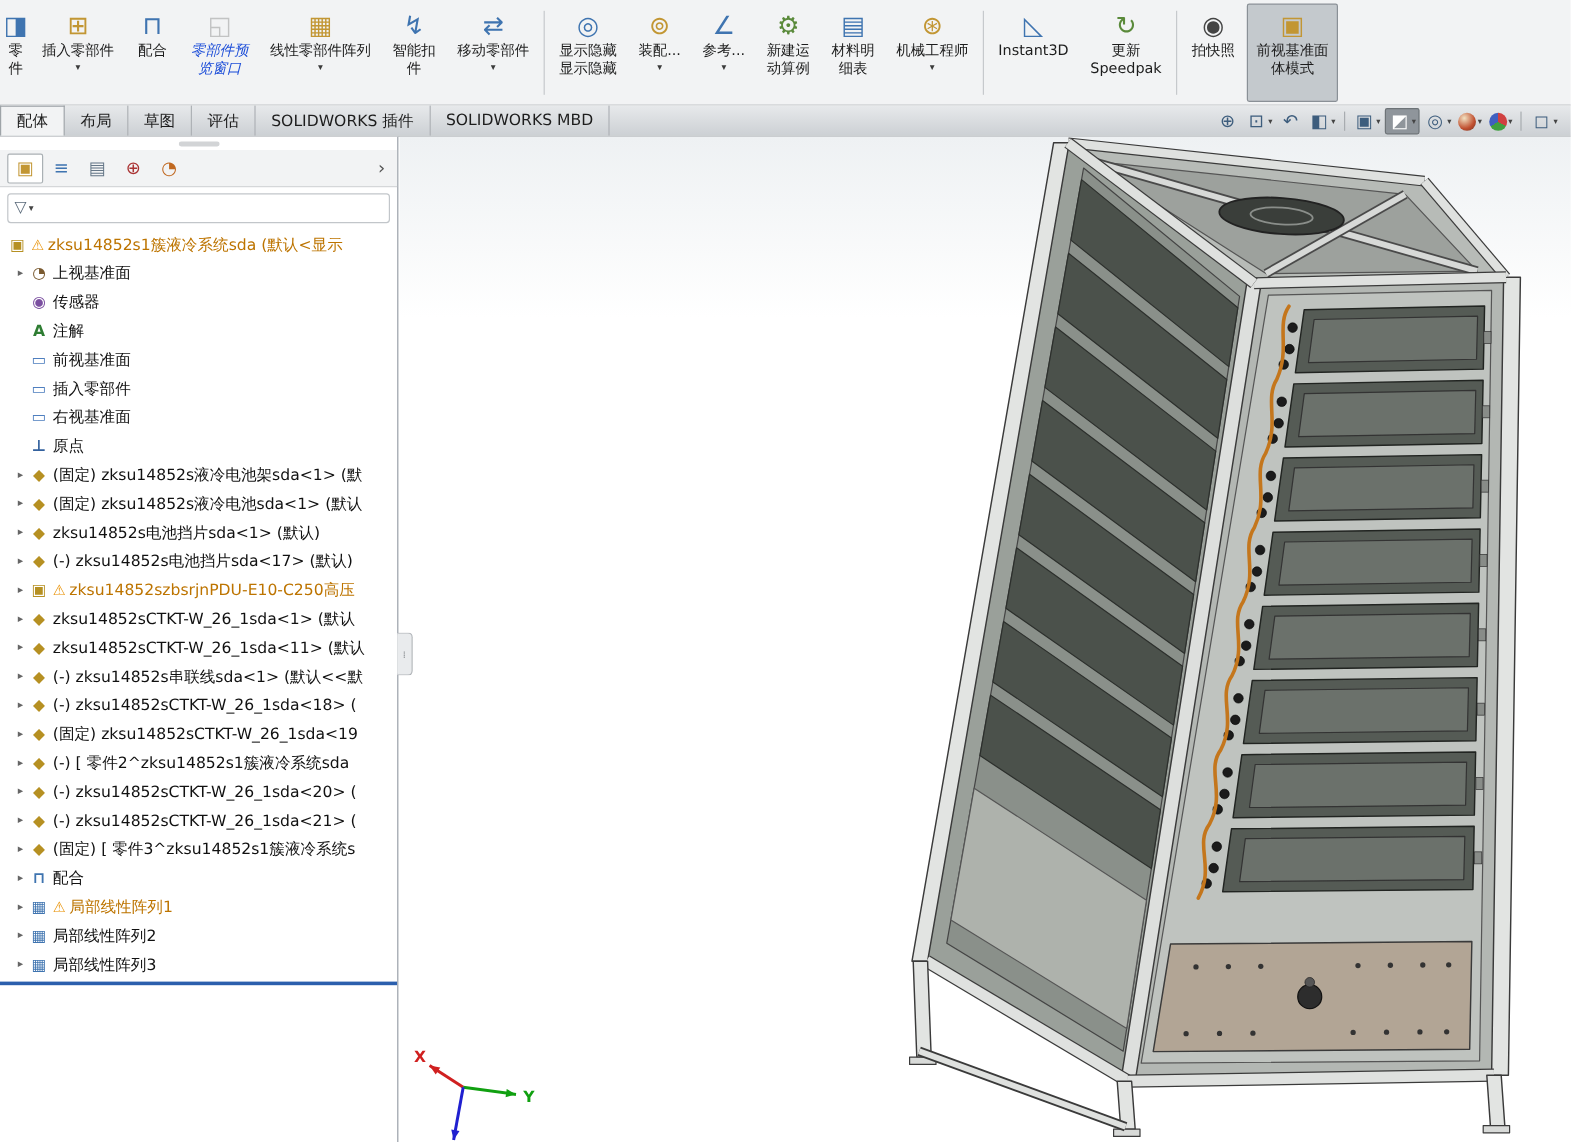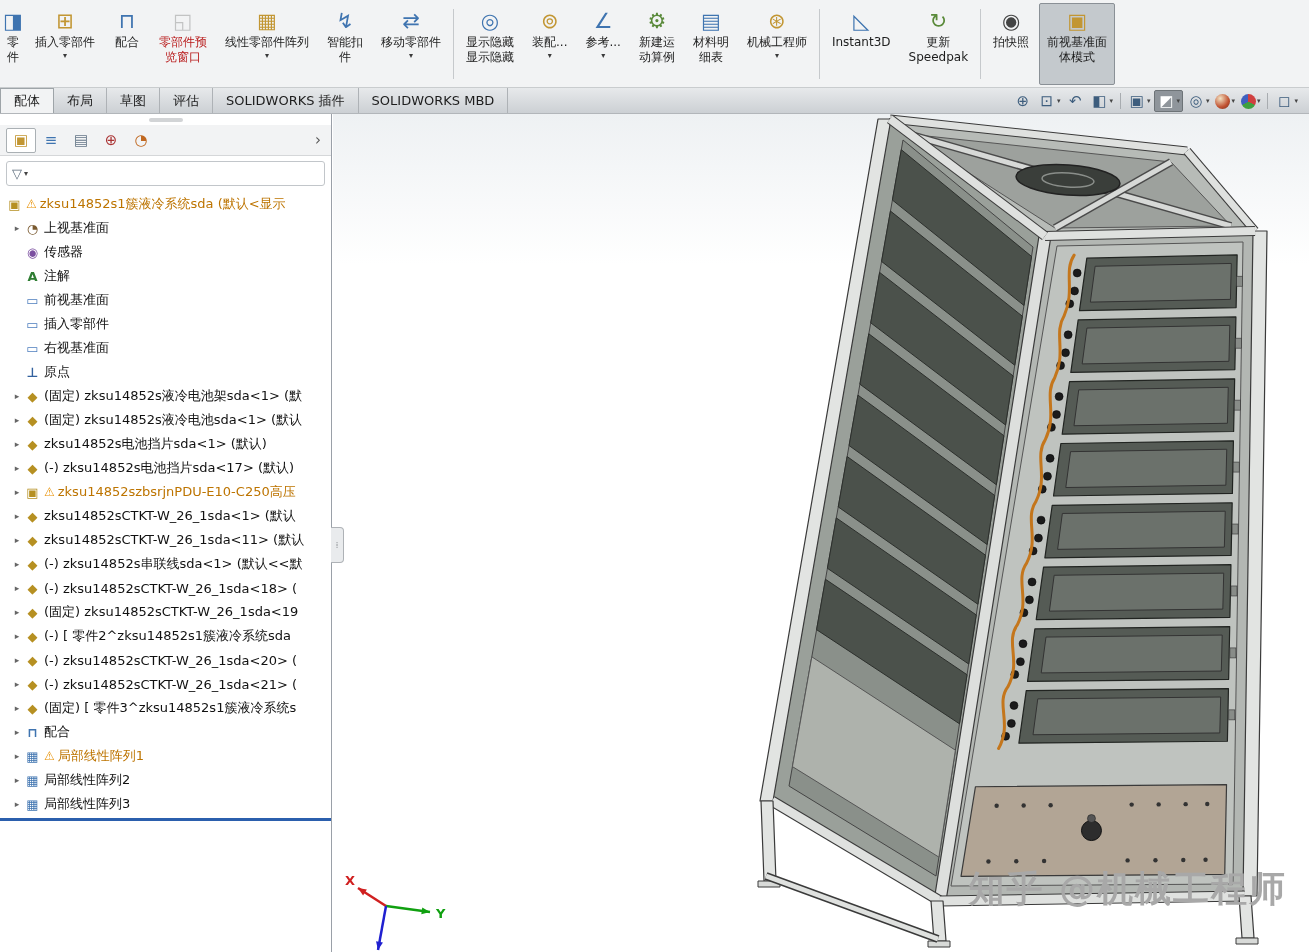--- a/index.html
+++ b/index.html
@@ -17,21 +17,21 @@
     display: flex; align-items: stretch; padding: 2px 2px 1px 0;
   }
   .tb-btn {
     display: flex; flex-direction: column; align-items: center;
     padding: 4px 7px 1px; margin: 1px; border: 1px solid transparent;
     border-radius: 2px; cursor: pointer; min-width: 44px;
   }
   .tb-btn.partial { min-width: 0; width: 24px; overflow: hidden; padding: 4px 1px 1px; }
   .tb-btn.active { background: #c4c9cd; border-color: #8a9096; }
   .tb-btn.disabled { cursor: default; }
-  .tb-btn.disabled .tb-line { color: #b91c1c; }
+  .tb-btn.disabled .tb-line { color: #1d4ed8; font-style: italic; }
   .tb-btn.disabled .tb-icon { opacity: .45; }
   .tb-icon { width: 28px; height: 27px; display: flex; align-items: center; justify-content: center; font-size: 21px; line-height: 1; }
   .tb-line { font-size: 12px; line-height: 15px; color: #1d1d1d; white-space: nowrap; }
   .tb-caret { font-size: 8px; line-height: 9px; color: #3a3a3a; margin-top: 1px; }
   .tb-sep { width: 1px; background: #c6c9cc; margin: 7px 3px; }
 
   
   .tabbar {
     position: absolute; left: 0; top: 88px; width: 100%; height: 26px;
     background: linear-gradient(#e7e9eb, #ccd0d4);
@@ -532,14 +532,13 @@
   <svg class="triad" width="110" height="82" viewBox="0 0 110 82">
       <line x1="46" y1="36" x2="18" y2="18" stroke="#d02020" stroke-width="2.5"></line>
       <polygon points="18,18 26.86821846717853,19.534503573926656 23.077761820776345,25.430769468330052" fill="#d02020"></polygon>
       <line x1="46" y1="36" x2="90" y2="42" stroke="#10a010" stroke-width="2.5"></line>
       <polygon points="90,42 81.31292478289635,44.352599450051684 82.26000486669896,37.40734550216586" fill="#10a010"></polygon>
       <line x1="46" y1="36" x2="38" y2="80" stroke="#2020d0" stroke-width="2.5"></line>
       <polygon points="38,80 36.03464669074386,71.21721078644171 42.93111250063627,72.4711136609676" fill="#2020d0"></polygon>
       <text x="5" y="15" fill="#d02020" font-size="13" font-weight="bold">X</text>
       <text x="96" y="48" fill="#10a010" font-size="13" font-weight="bold">Y</text>
     </svg>
-  <div class="watermark">知乎 @机械工程师</div>
 </div>
 
 </body></html>

